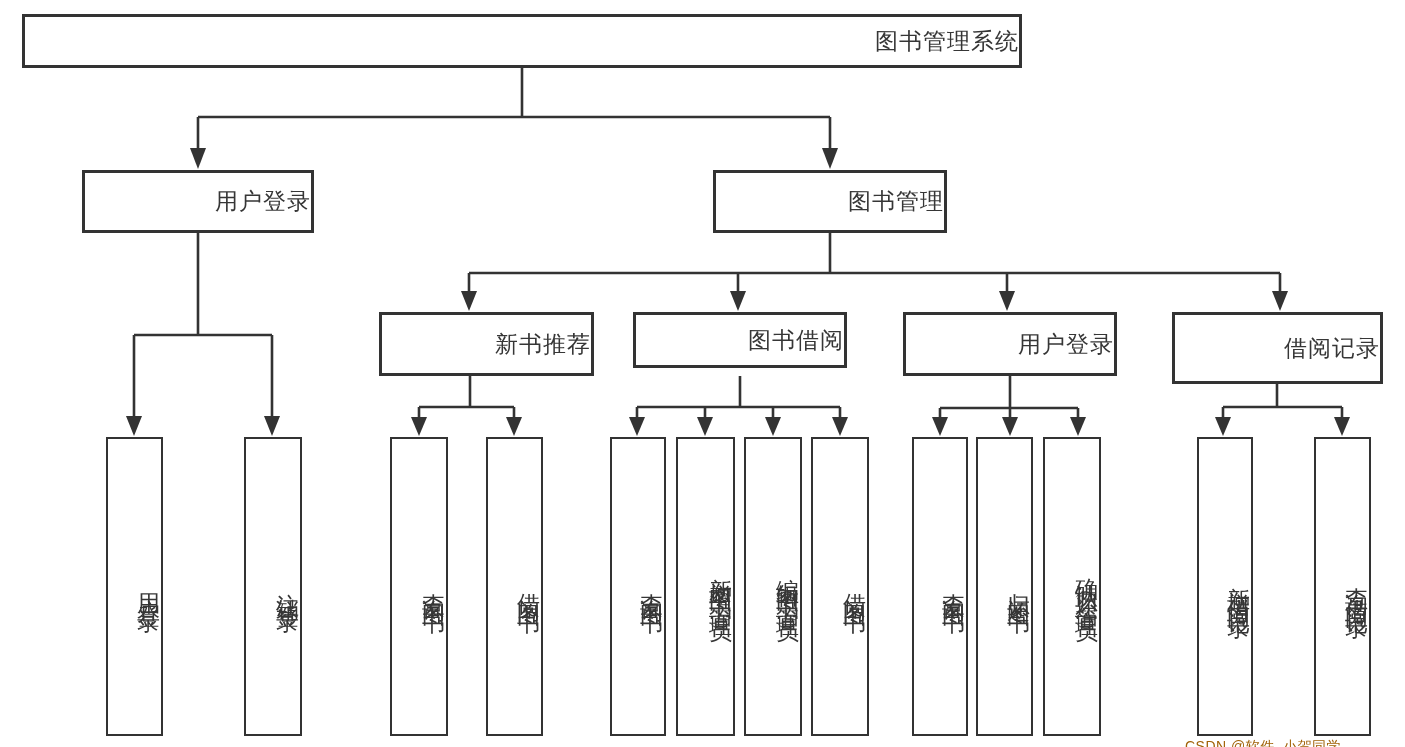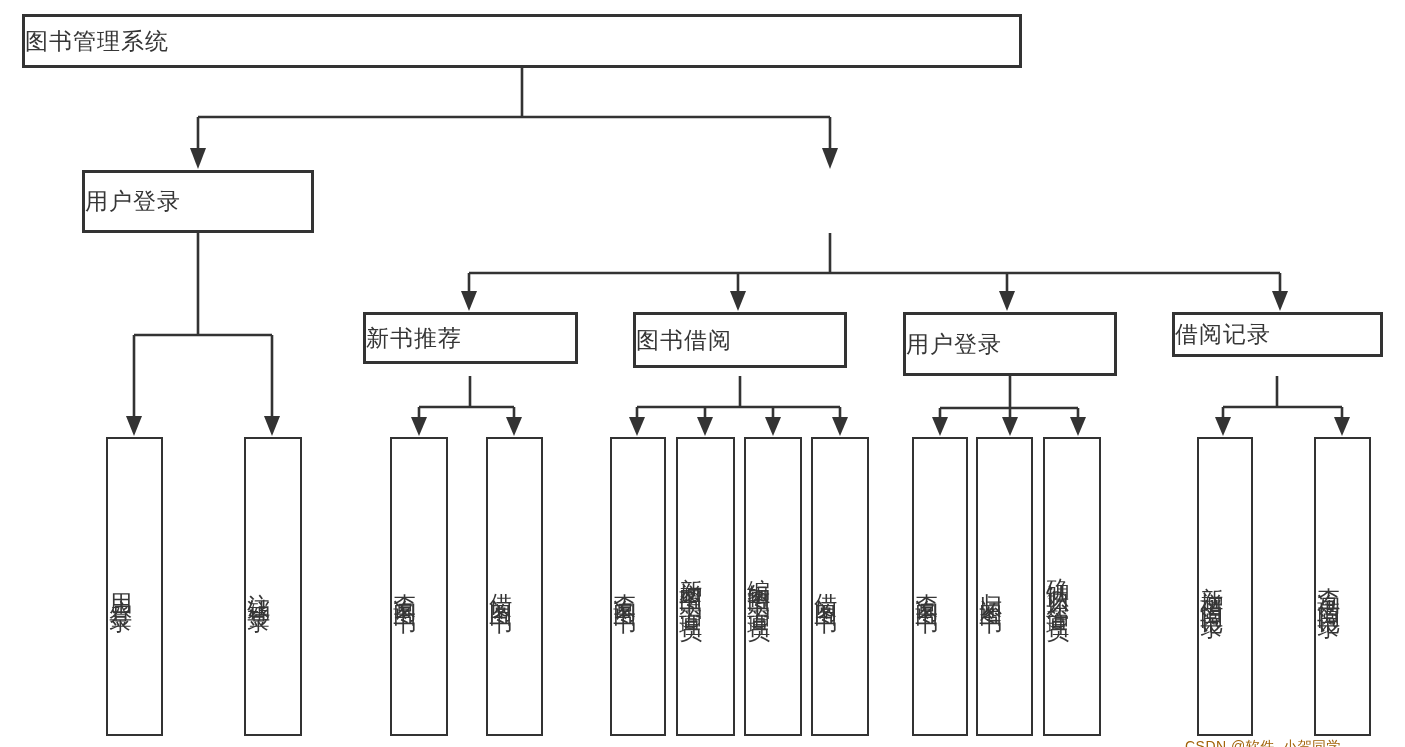--- a/index.html
+++ b/index.html
@@ -11,21 +11,21 @@
     font-family:"Liberation Sans","DejaVu Sans",sans-serif;
   }
   .wires{position:absolute;left:0;top:0;width:1405px;height:747px;}
   .node{
     position:absolute;
     box-sizing:border-box;
     border:3px solid #333;
     background:#fff;
     display:flex;
     align-items:center;
-    justify-content:flex-start;
+    justify-content:flex-end;
     color:#363636;
   }
   .node.h span{
     font-size:23px;
     letter-spacing:1px;
     white-space:nowrap;
   }
   .node.v{border-width:2.5px;}
   .node.v span{
     writing-mode:vertical-rl;
@@ -89,31 +89,34 @@
     </g>
   </svg>
 
   <div class="node h" style="left:22px;top:14px;width:1000px;height:54px">
     <span>图书管理系统</span>
   </div>
 
   <div class="node h" style="left:82px;top:170px;width:232px;height:63px">
     <span>用户登录</span>
   </div>
+  <div class="node h" style="left:713px;top:170px;width:234px;height:63px">
+    <span>图书管理</span>
+  </div>
 
-  <div class="node h" style="left:363px;top:312px;width:215px;height:52px">
+  <div class="node h" style="left:379px;top:312px;width:215px;height:64px">
     <span>新书推荐</span>
   </div>
   <div class="node h" style="left:633px;top:312px;width:214px;height:56px">
     <span>图书借阅</span>
   </div>
   <div class="node h" style="left:903px;top:312px;width:214px;height:64px">
     <span>用户登录</span>
   </div>
-  <div class="node h" style="left:1172px;top:312px;width:211px;height:45px">
+  <div class="node h" style="left:1172px;top:312px;width:211px;height:72px">
     <span>借阅记录</span>
   </div>
 
   <div class="node v" style="left:106px;top:437px;width:57px;height:299px">
     <span>用户登录</span>
   </div>
   <div class="node v" style="left:244px;top:437px;width:58px;height:299px">
     <span>注销登录</span>
   </div>
 

